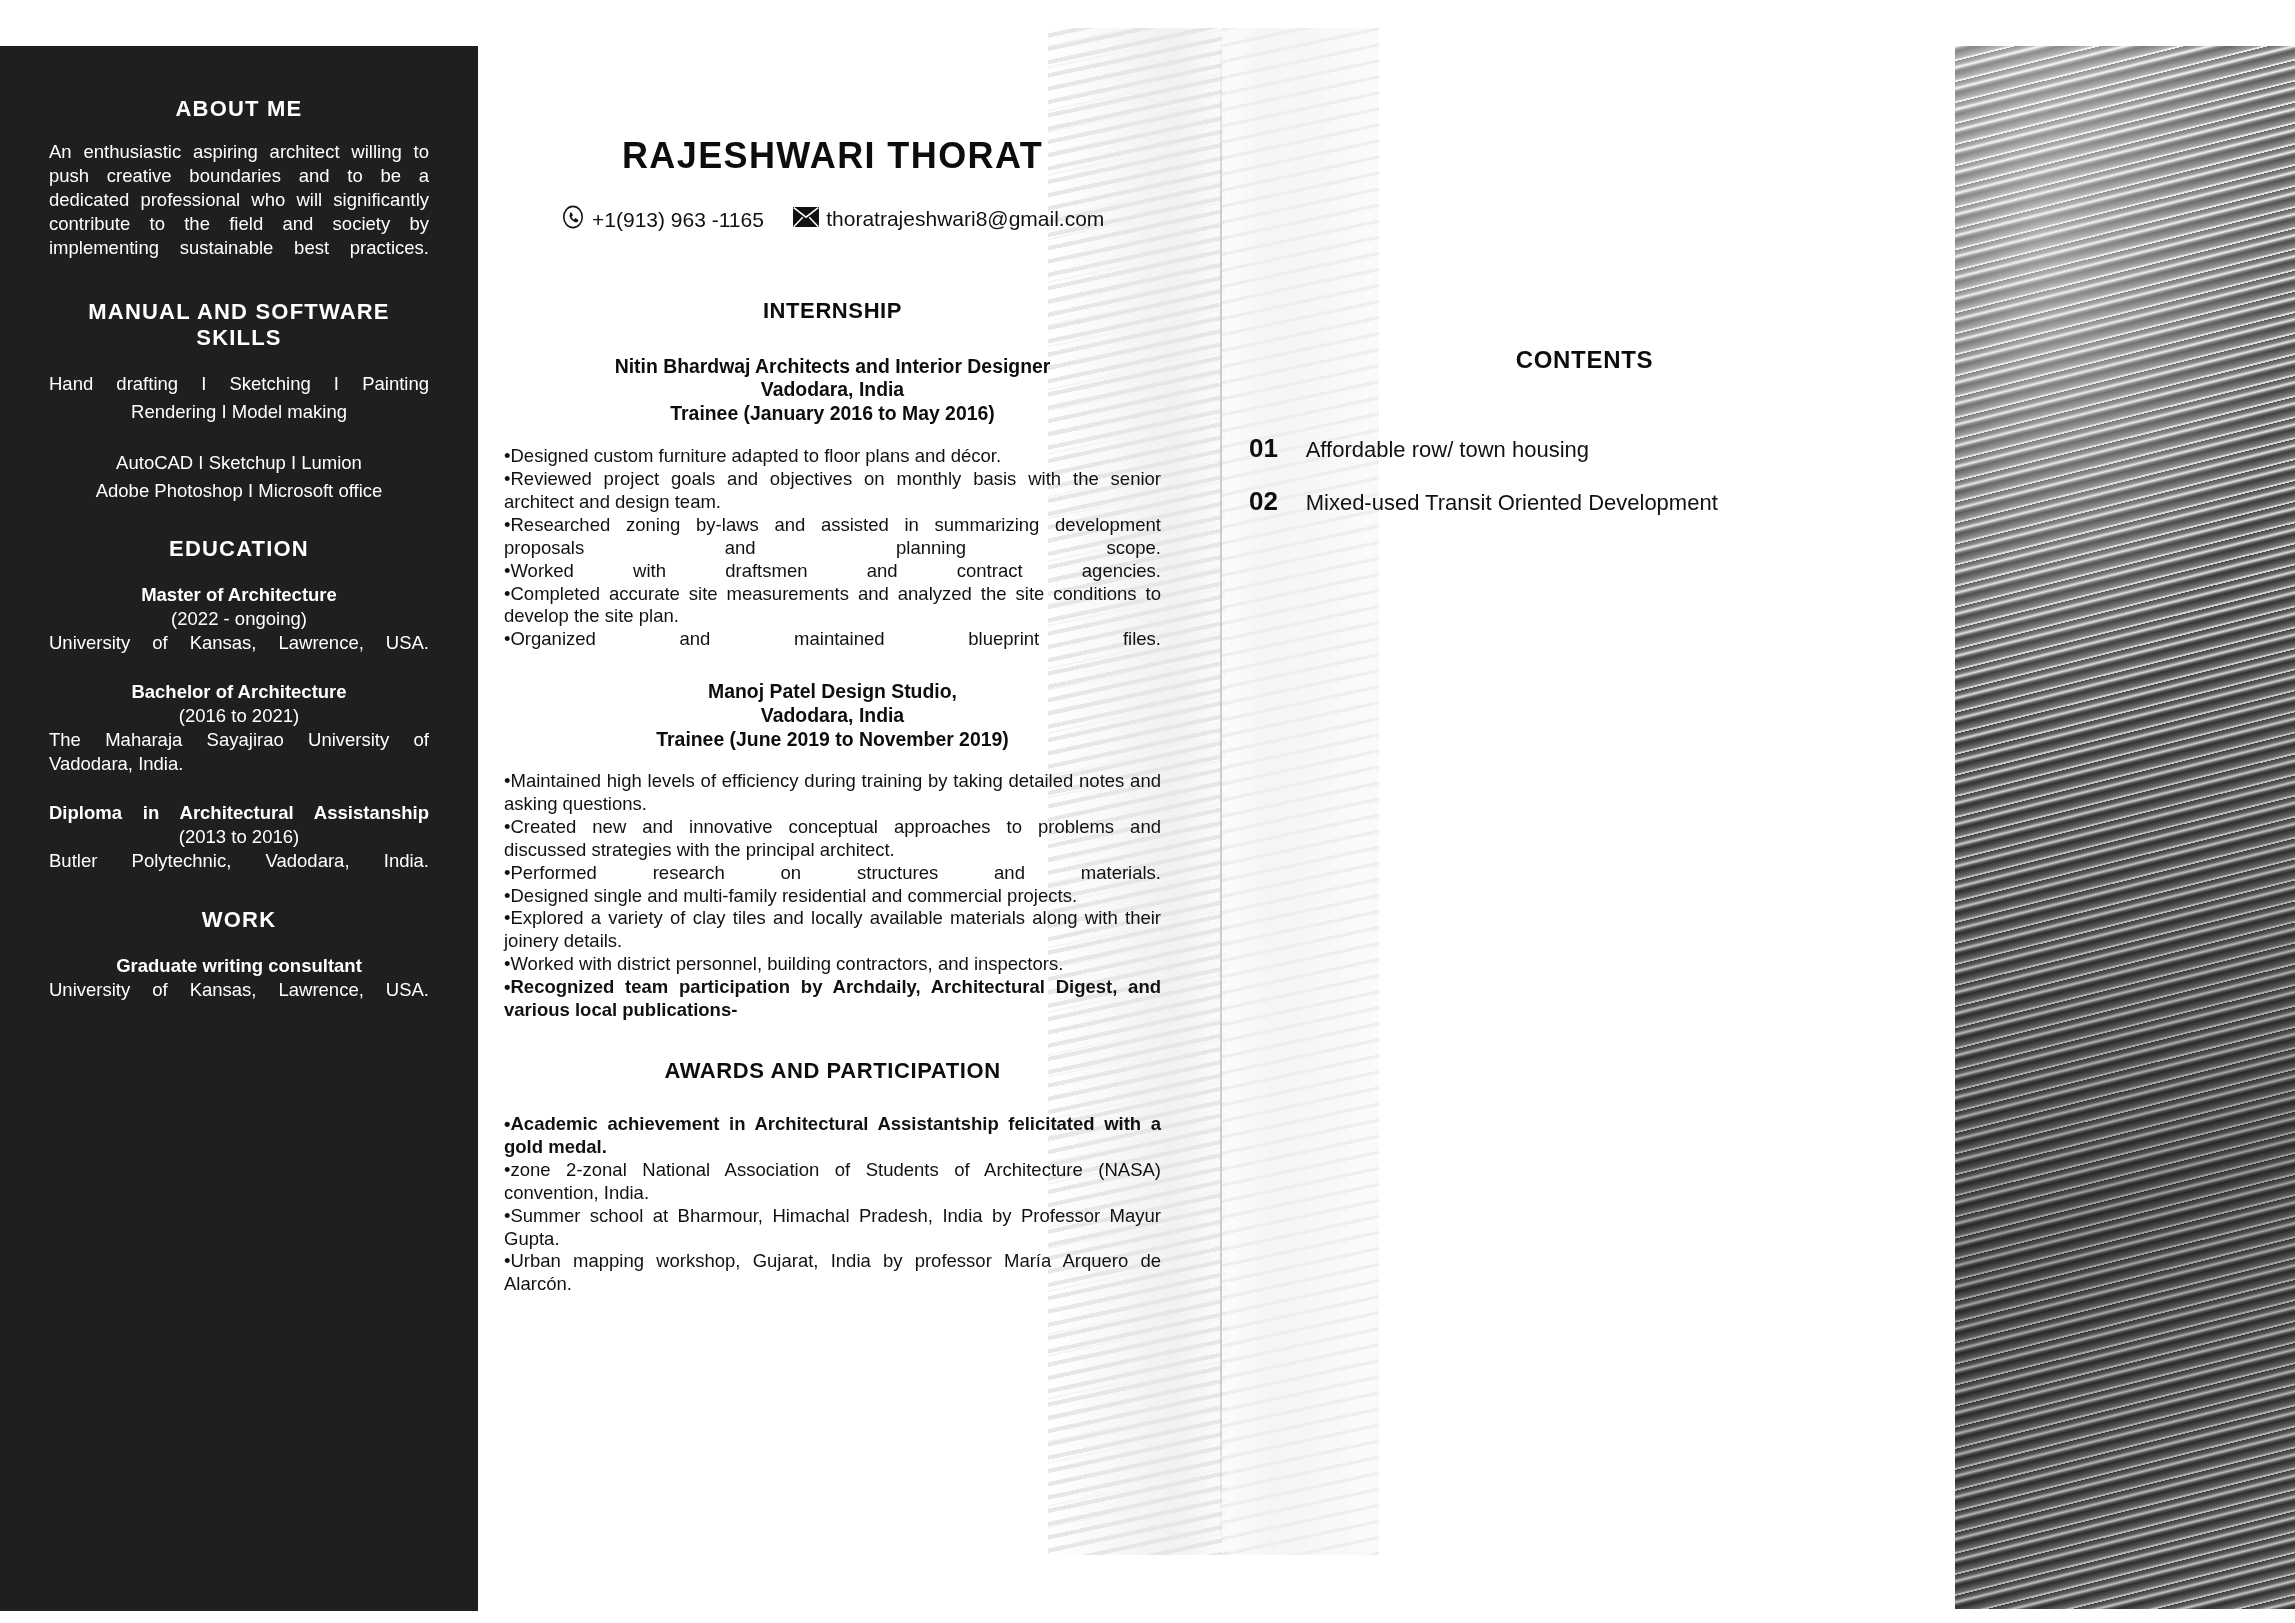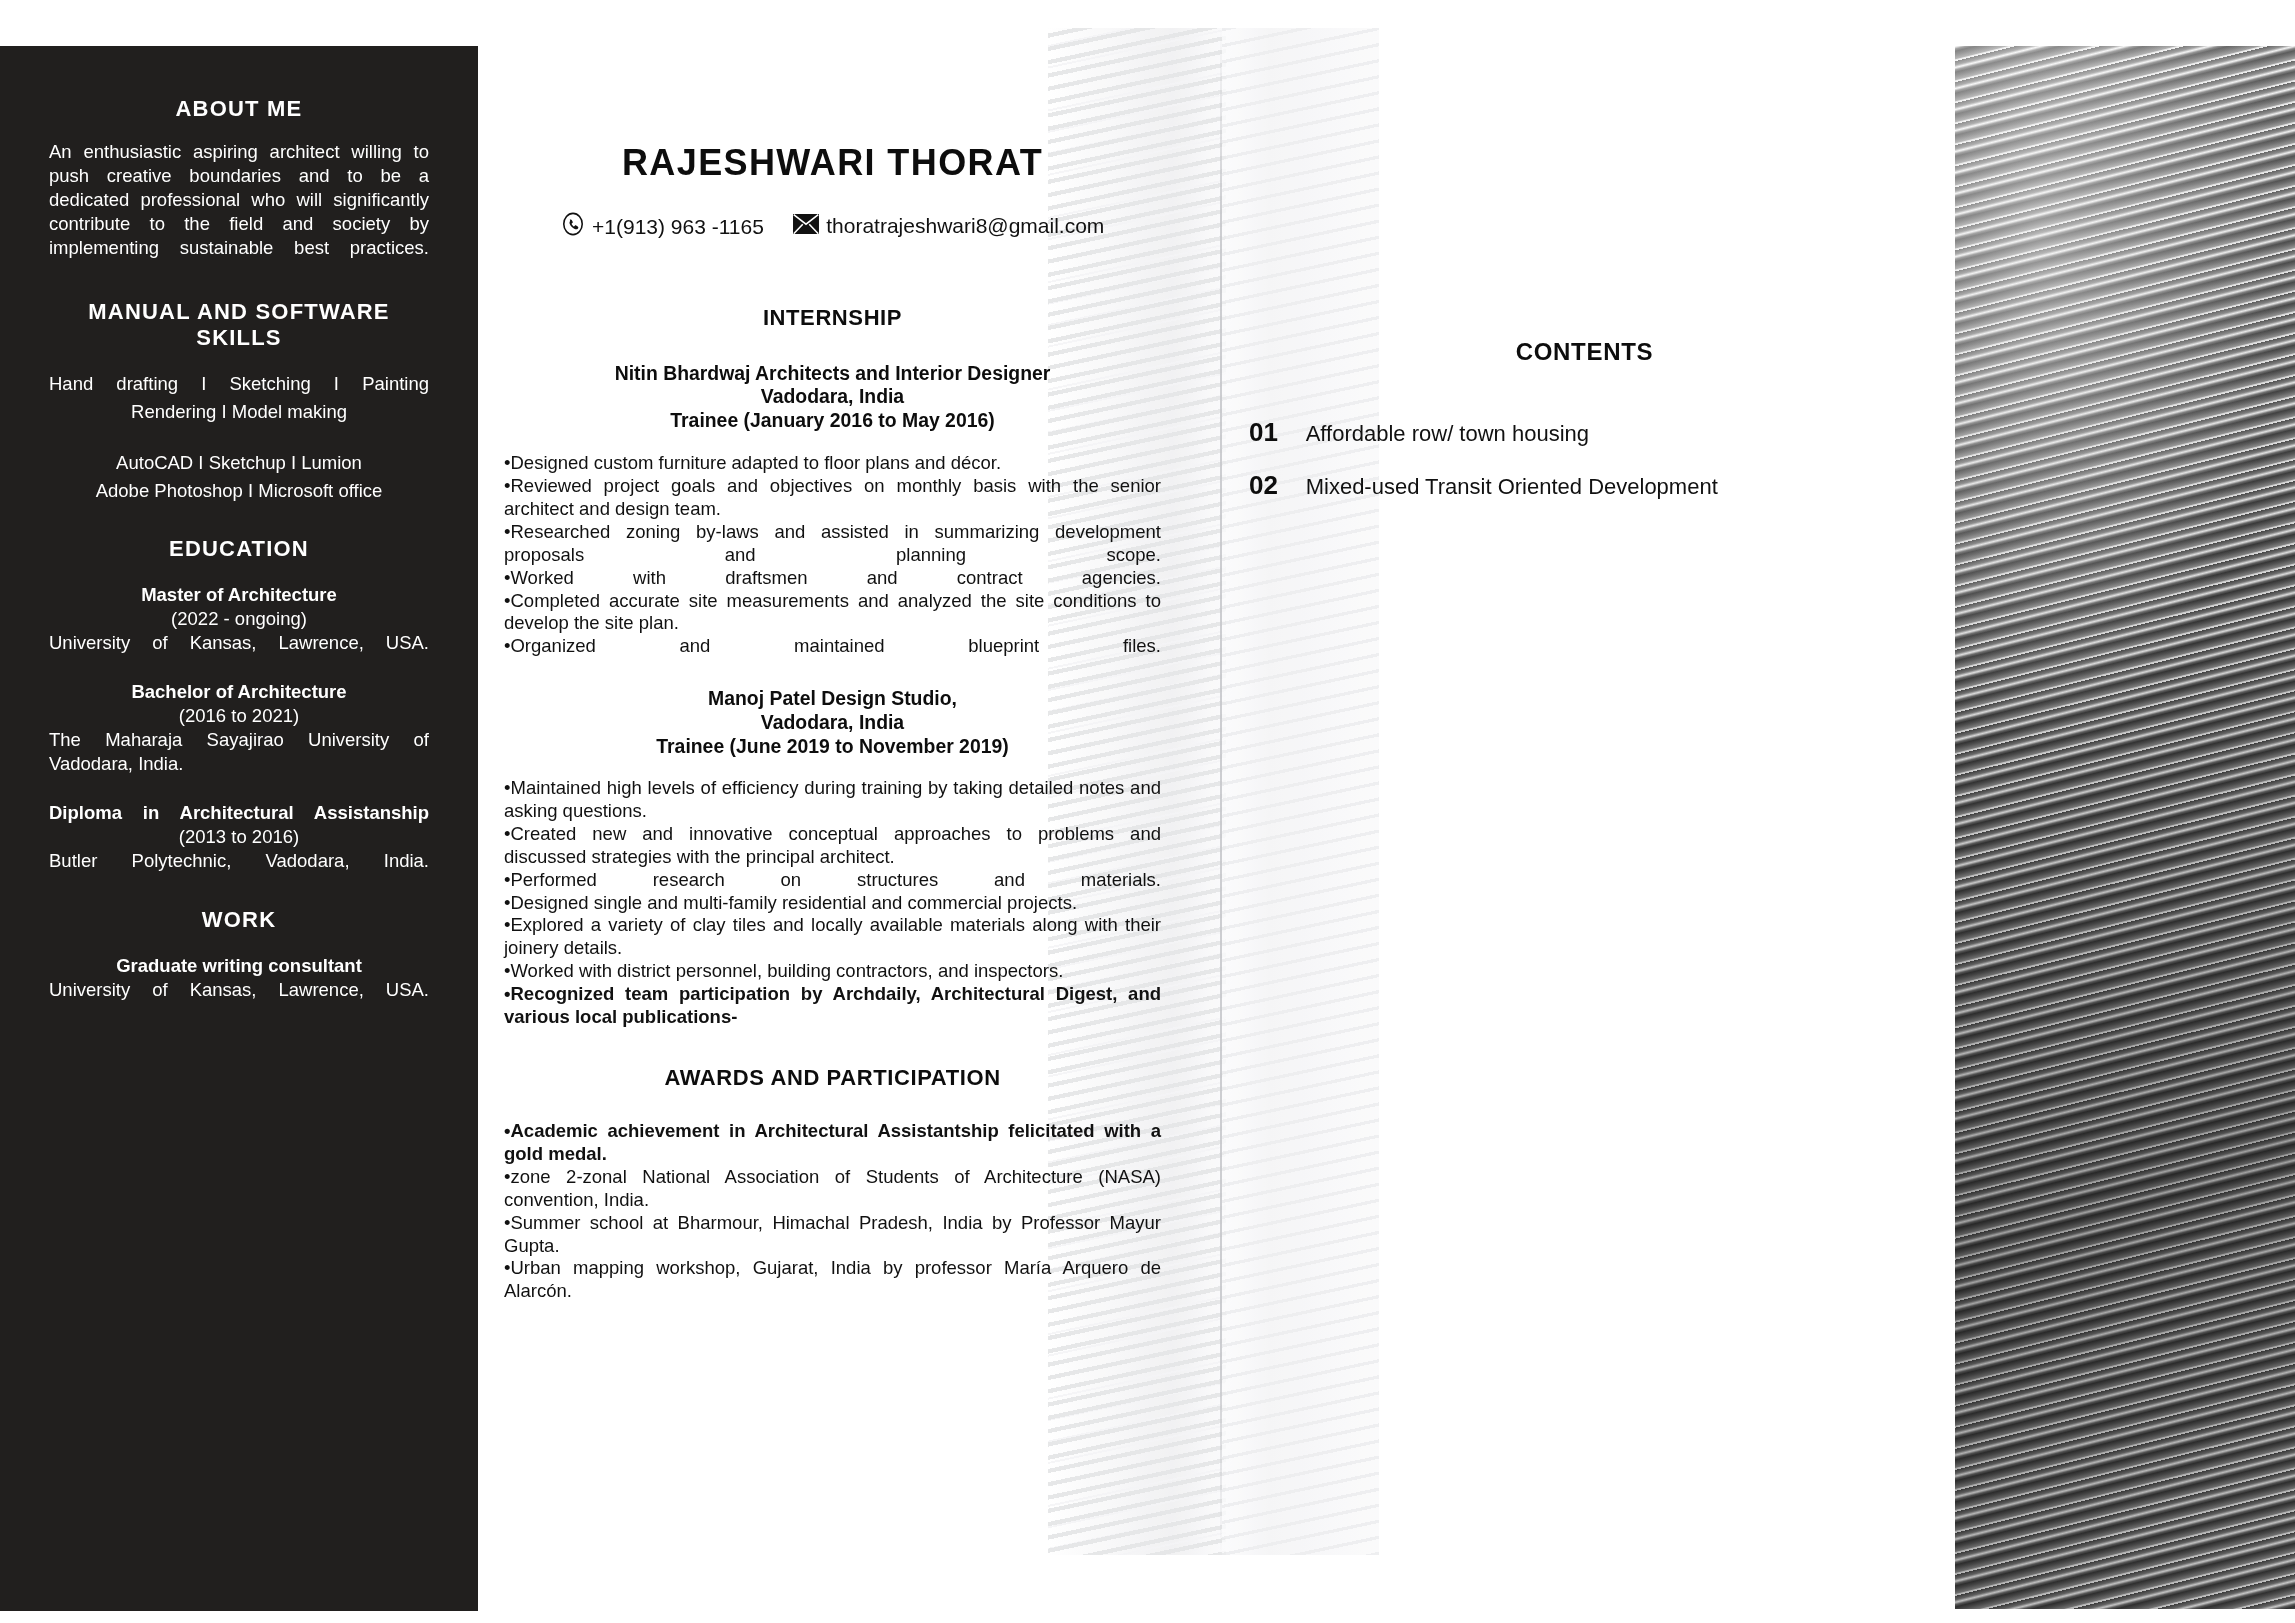--- a/index.html
+++ b/index.html
@@ -53,21 +53,21 @@
   .sb-just{text-align:justify;text-align-last:justify;}
   .sb-c{text-align:center;}
   .sb-bold{font-weight:bold;}
 
   
   #centre{
     position:absolute;left:504px;top:0;width:657px;
   }
   .name{
     font-size:36px;font-weight:bold;letter-spacing:1.4px;text-align:center;
-    margin:8px;color:#0d0d0d;
+    margin:1px;color:#0d0d0d;
   }
   .contact-row{
     display:flex;justify-content:center;align-items:center;gap:29px;
     margin-top:28px;font-size:21px;color:#111;
   }
   .contact-item{display:flex;align-items:center;gap:7.4px;}
   .c-h{
     text-align:center;font-weight:bold;font-size:22px;letter-spacing:0.6px;
     margin:12px;color:#0d0d0d;
   }
@@ -83,21 +83,21 @@
   .url{
     font-size:17.6px;line-height:1.30;margin:0;color:#111;
     text-align:justify;text-align-last:left;letter-spacing:0.6px;
     word-break:break-all;
   }
 
   
   #contents{position:absolute;left:1249px;top:0;width:671px;}
   .ct-h{
     text-align:center;font-weight:bold;font-size:24px;letter-spacing:0.7px;
-    margin:0;color:#0d0d0d;
+    margin:8px;color:#0d0d0d;
   }
   .ct-row{display:flex;align-items:baseline;gap:16.7px;margin-top:0;}
   .ct-num{font-size:26px;font-weight:bold;color:#0d0d0d;min-width:40px;}
   .ct-label{font-size:22px;color:#111;}
 
   
   #photo{
     position:absolute;left:1955px;top:46px;width:341px;height:1563px;
     overflow:hidden;background:#6d6d6d;
   }

